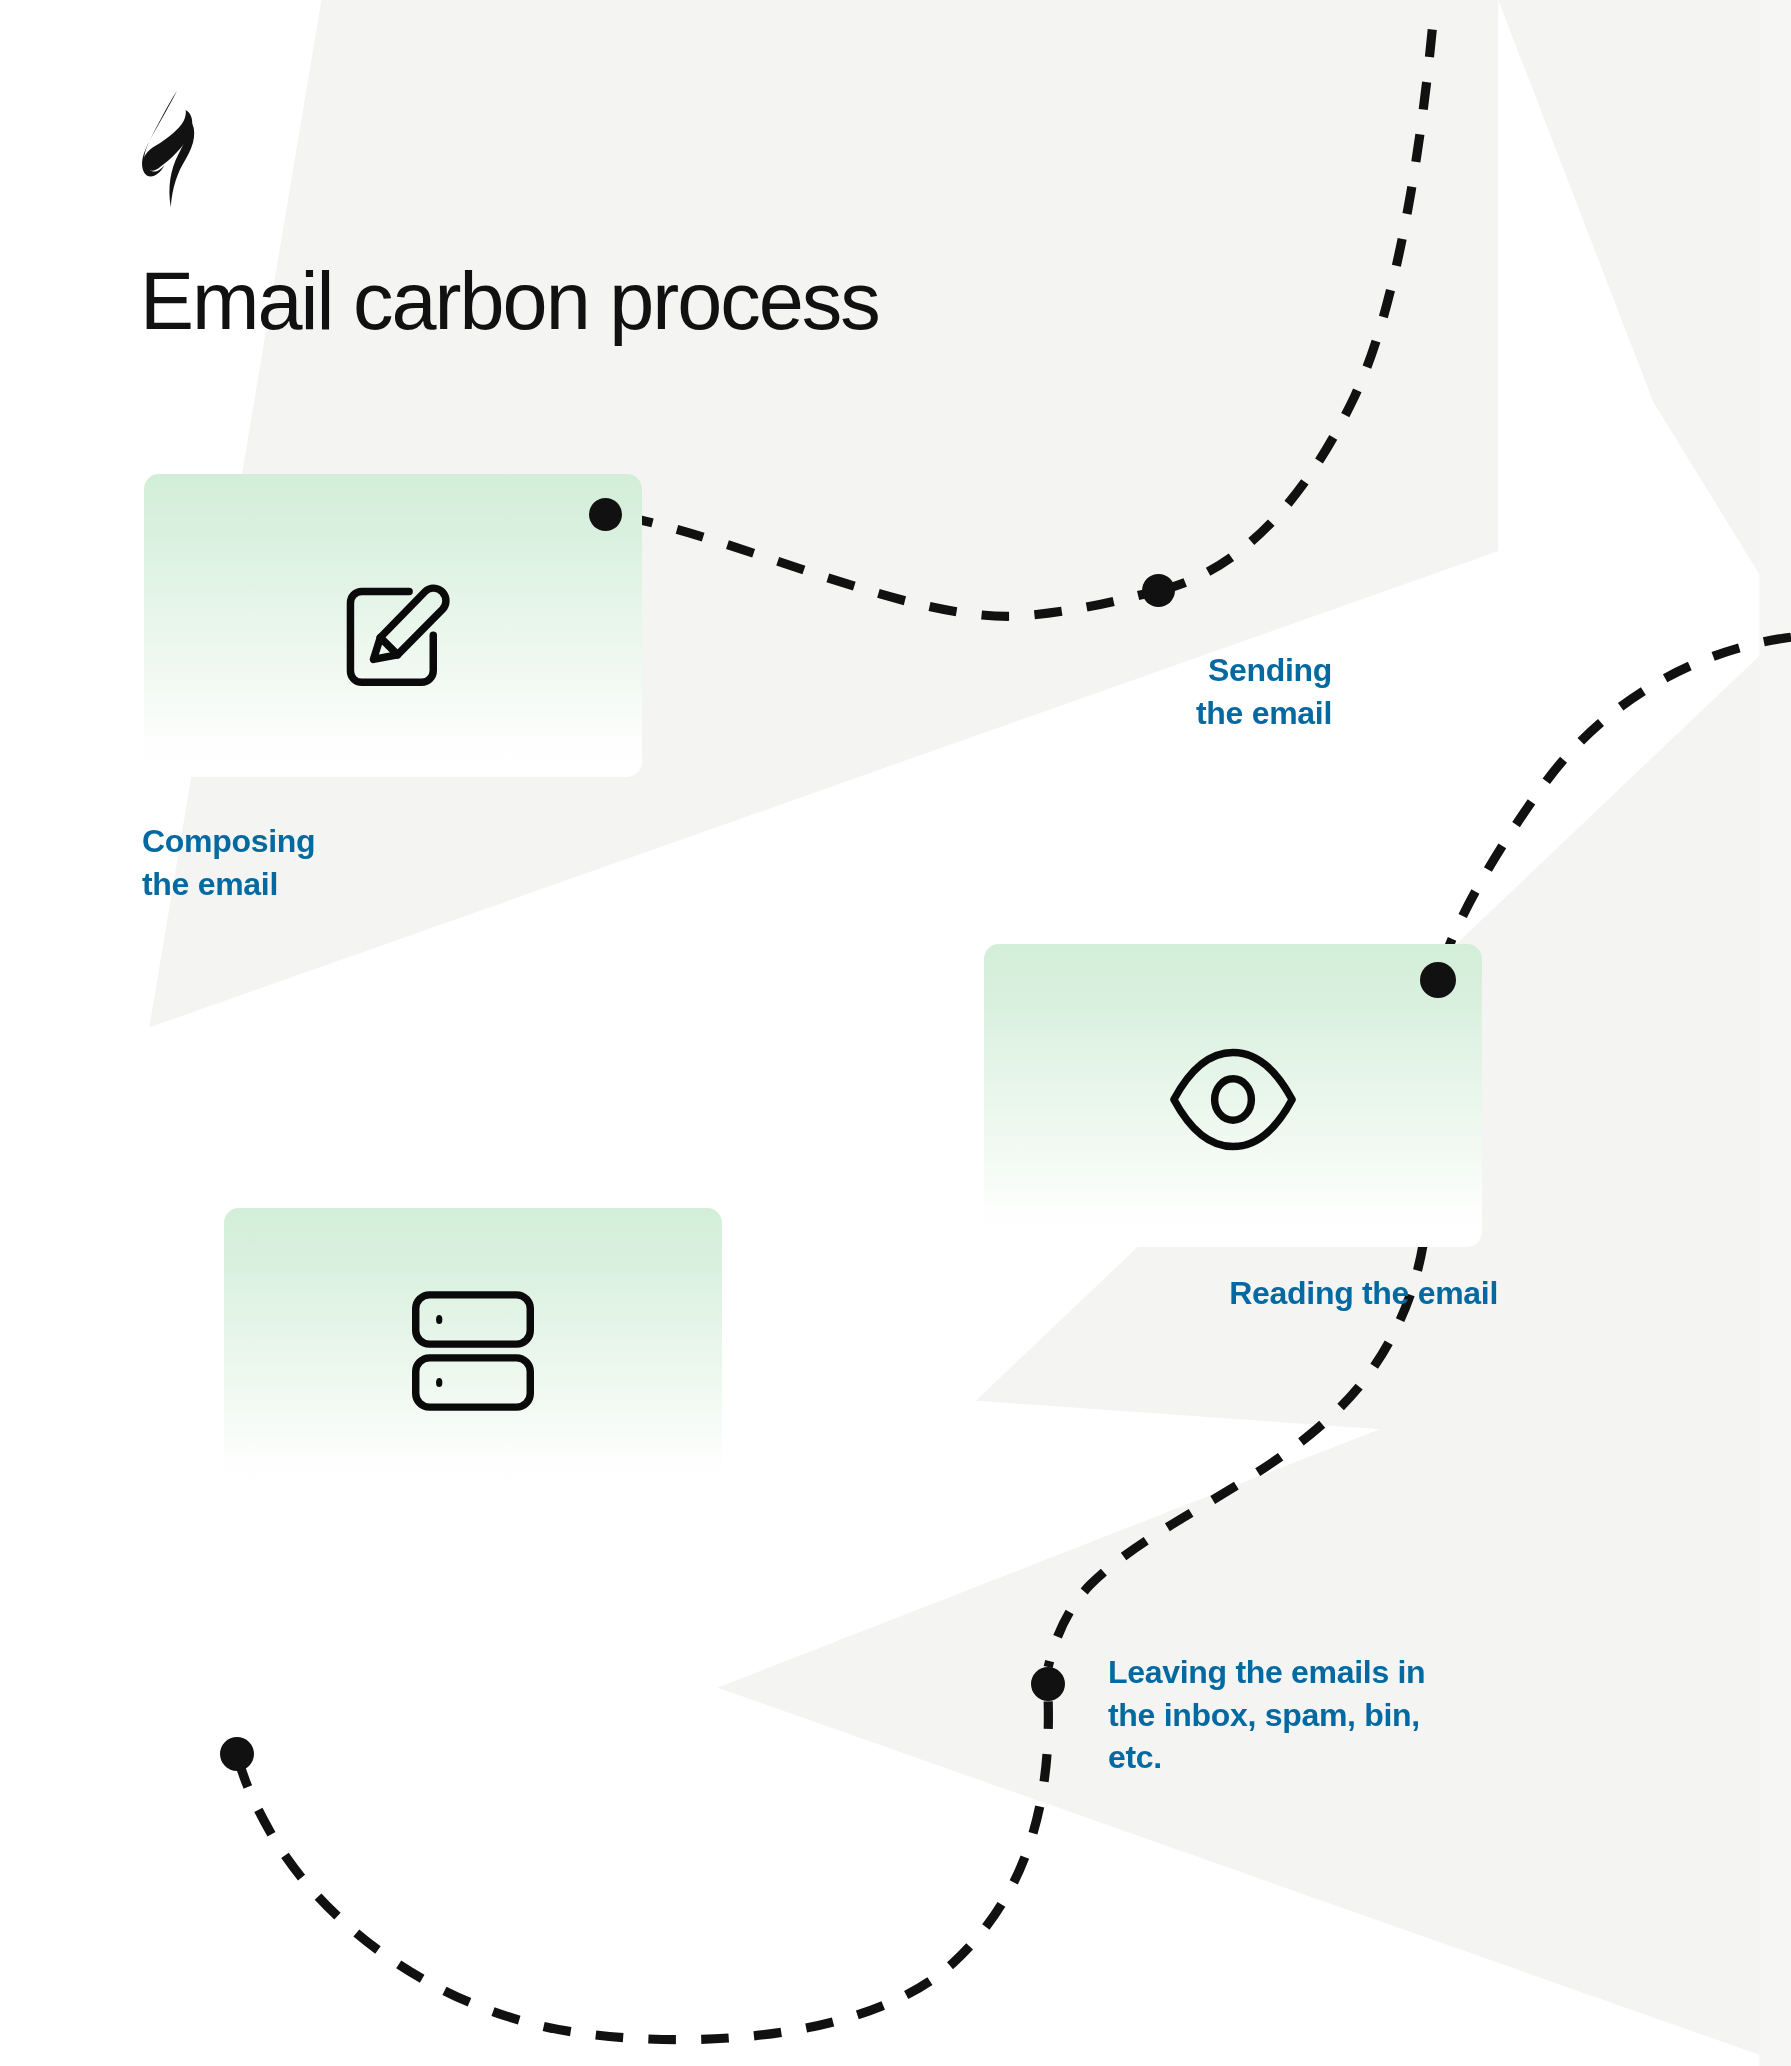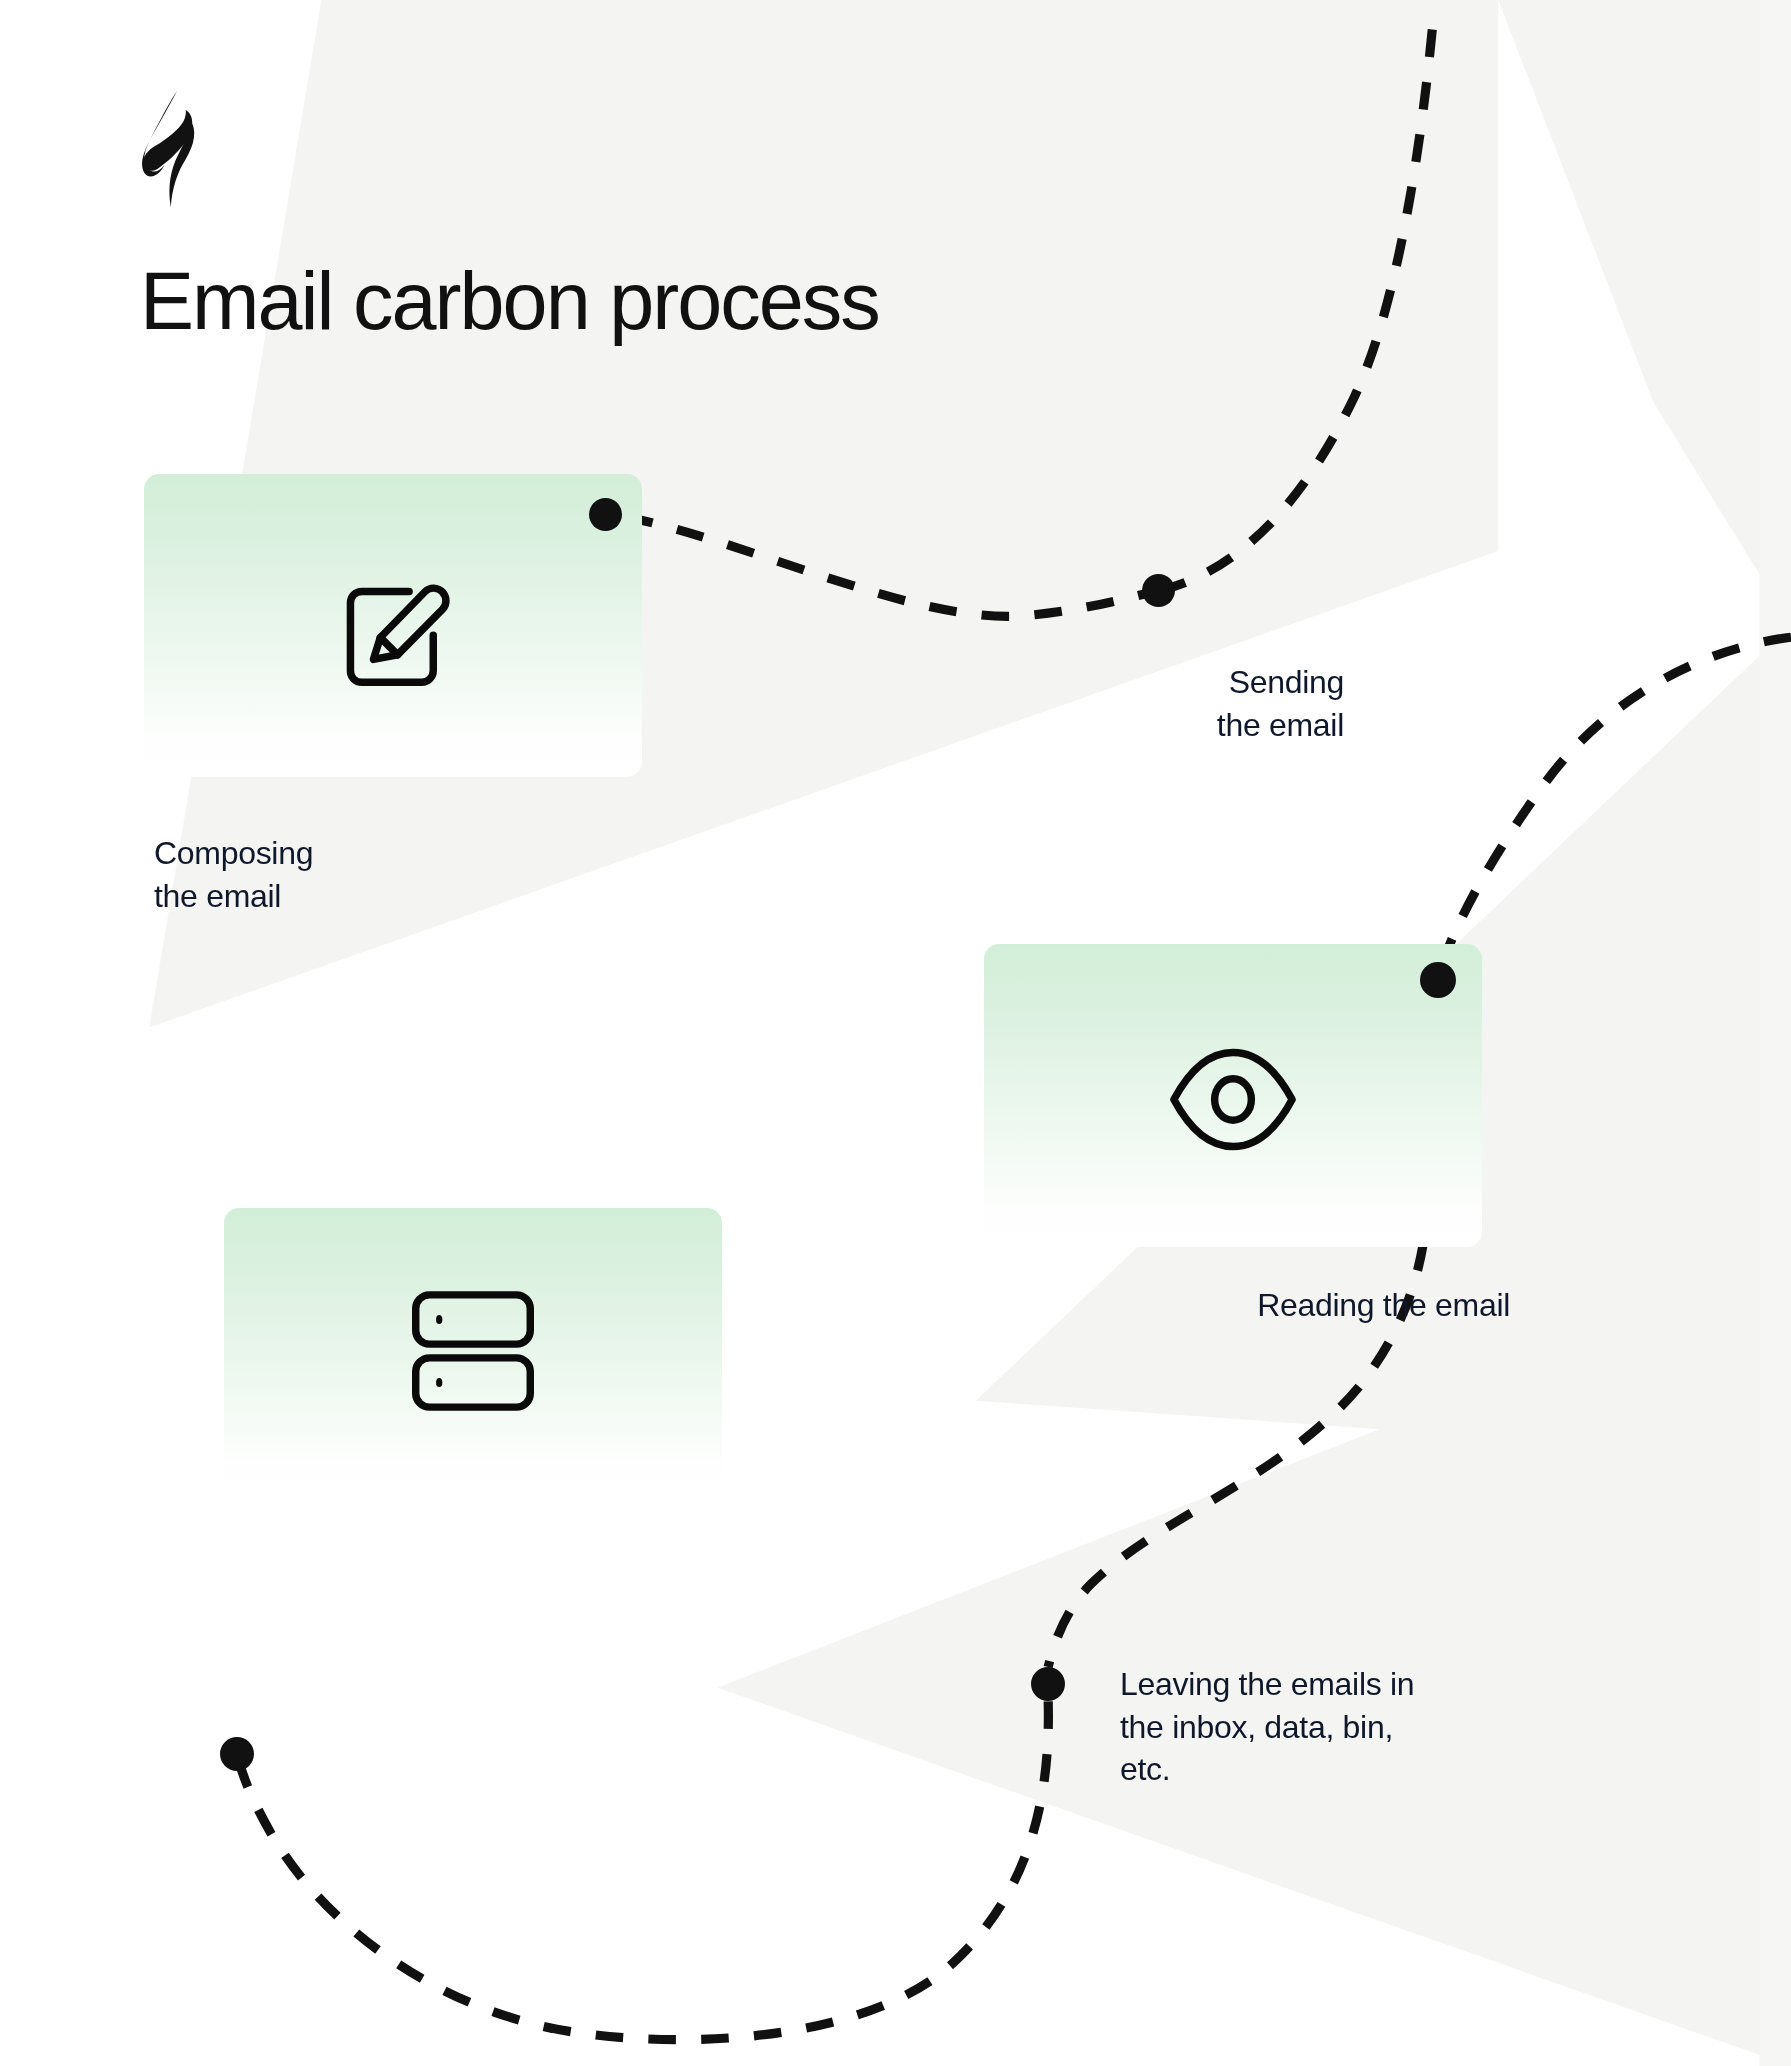--- a/index.html
+++ b/index.html
@@ -108,24 +108,24 @@
   }
   #dot-compose  { left: 589px; top: 498px;  width: 33px; height: 33px; }
   #dot-sending  { left: 1142px; top: 574px; width: 33px; height: 33px; }
   #dot-reading  { left: 1420px; top: 962px; width: 36px; height: 36px; }
   #dot-leaving  { left: 1031px; top: 1667px; width: 34px; height: 34px; }
   #dot-servers  { left: 220px;  top: 1737px; width: 34px; height: 34px; }
 
   
   .caption {
     position: absolute;
-    margin: 12px;
-    color: #0f172a;
+    margin: 0;
+    color: #0369a1;
     font-size: 32px;
-    font-weight: 400;
+    font-weight: 700;
     line-height: 1.33;
     letter-spacing: -0.3px;
     z-index: 4;
     white-space: pre-line;
   }
 
   #caption-compose { left: 142px;  top: 820px; width: 402px; text-align: left; }
   #caption-sending { left: 861px; top: 649px; width: 471px; text-align: right; }
   #caption-reading { left: 981px; top: 1272px; width: 517px; text-align: right; }
   #caption-servers { left: 222px;  top: 1536px; width: 505px; text-align: left; }
@@ -188,21 +188,21 @@
     <svg class="glyph" width="132" height="115" viewBox="0 0 230 200" aria-hidden="true">
       <path d="M12 100 C42 44 78 18 115 18 C152 18 188 44 218 100 C188 156 152 182 115 182 C78 182 42 156 12 100 Z" fill="none" stroke="#0a0a0a" stroke-width="13" stroke-linejoin="round"></path>
       <ellipse cx="115" cy="100" rx="32" ry="36" fill="none" stroke="#0a0a0a" stroke-width="13"></ellipse>
     </svg>
   </div>
   <span id="dot-reading" class="node-dot"></span>
   <p id="caption-reading" class="caption">Reading the email</p>
 
   <span id="dot-leaving" class="node-dot"></span>
   <p id="caption-leaving" class="caption">Leaving the emails in
-the inbox, data, bin,
+the inbox, spam, bin,
 etc.</p>
 
   <div id="card-servers" class="icon-card">
     <svg class="glyph" width="132" height="126" viewBox="0 0 230 220" aria-hidden="true">
       <rect x="15" y="12" width="200" height="86" rx="24" ry="24" fill="none" stroke="#0a0a0a" stroke-width="13"></rect>
       <ellipse cx="56" cy="55" rx="5.5" ry="8" fill="#0a0a0a"></ellipse>
       <rect x="15" y="122" width="200" height="86" rx="24" ry="24" fill="none" stroke="#0a0a0a" stroke-width="13"></rect>
       <ellipse cx="56" cy="165" rx="5.5" ry="8" fill="#0a0a0a"></ellipse>
     </svg>
   </div>

